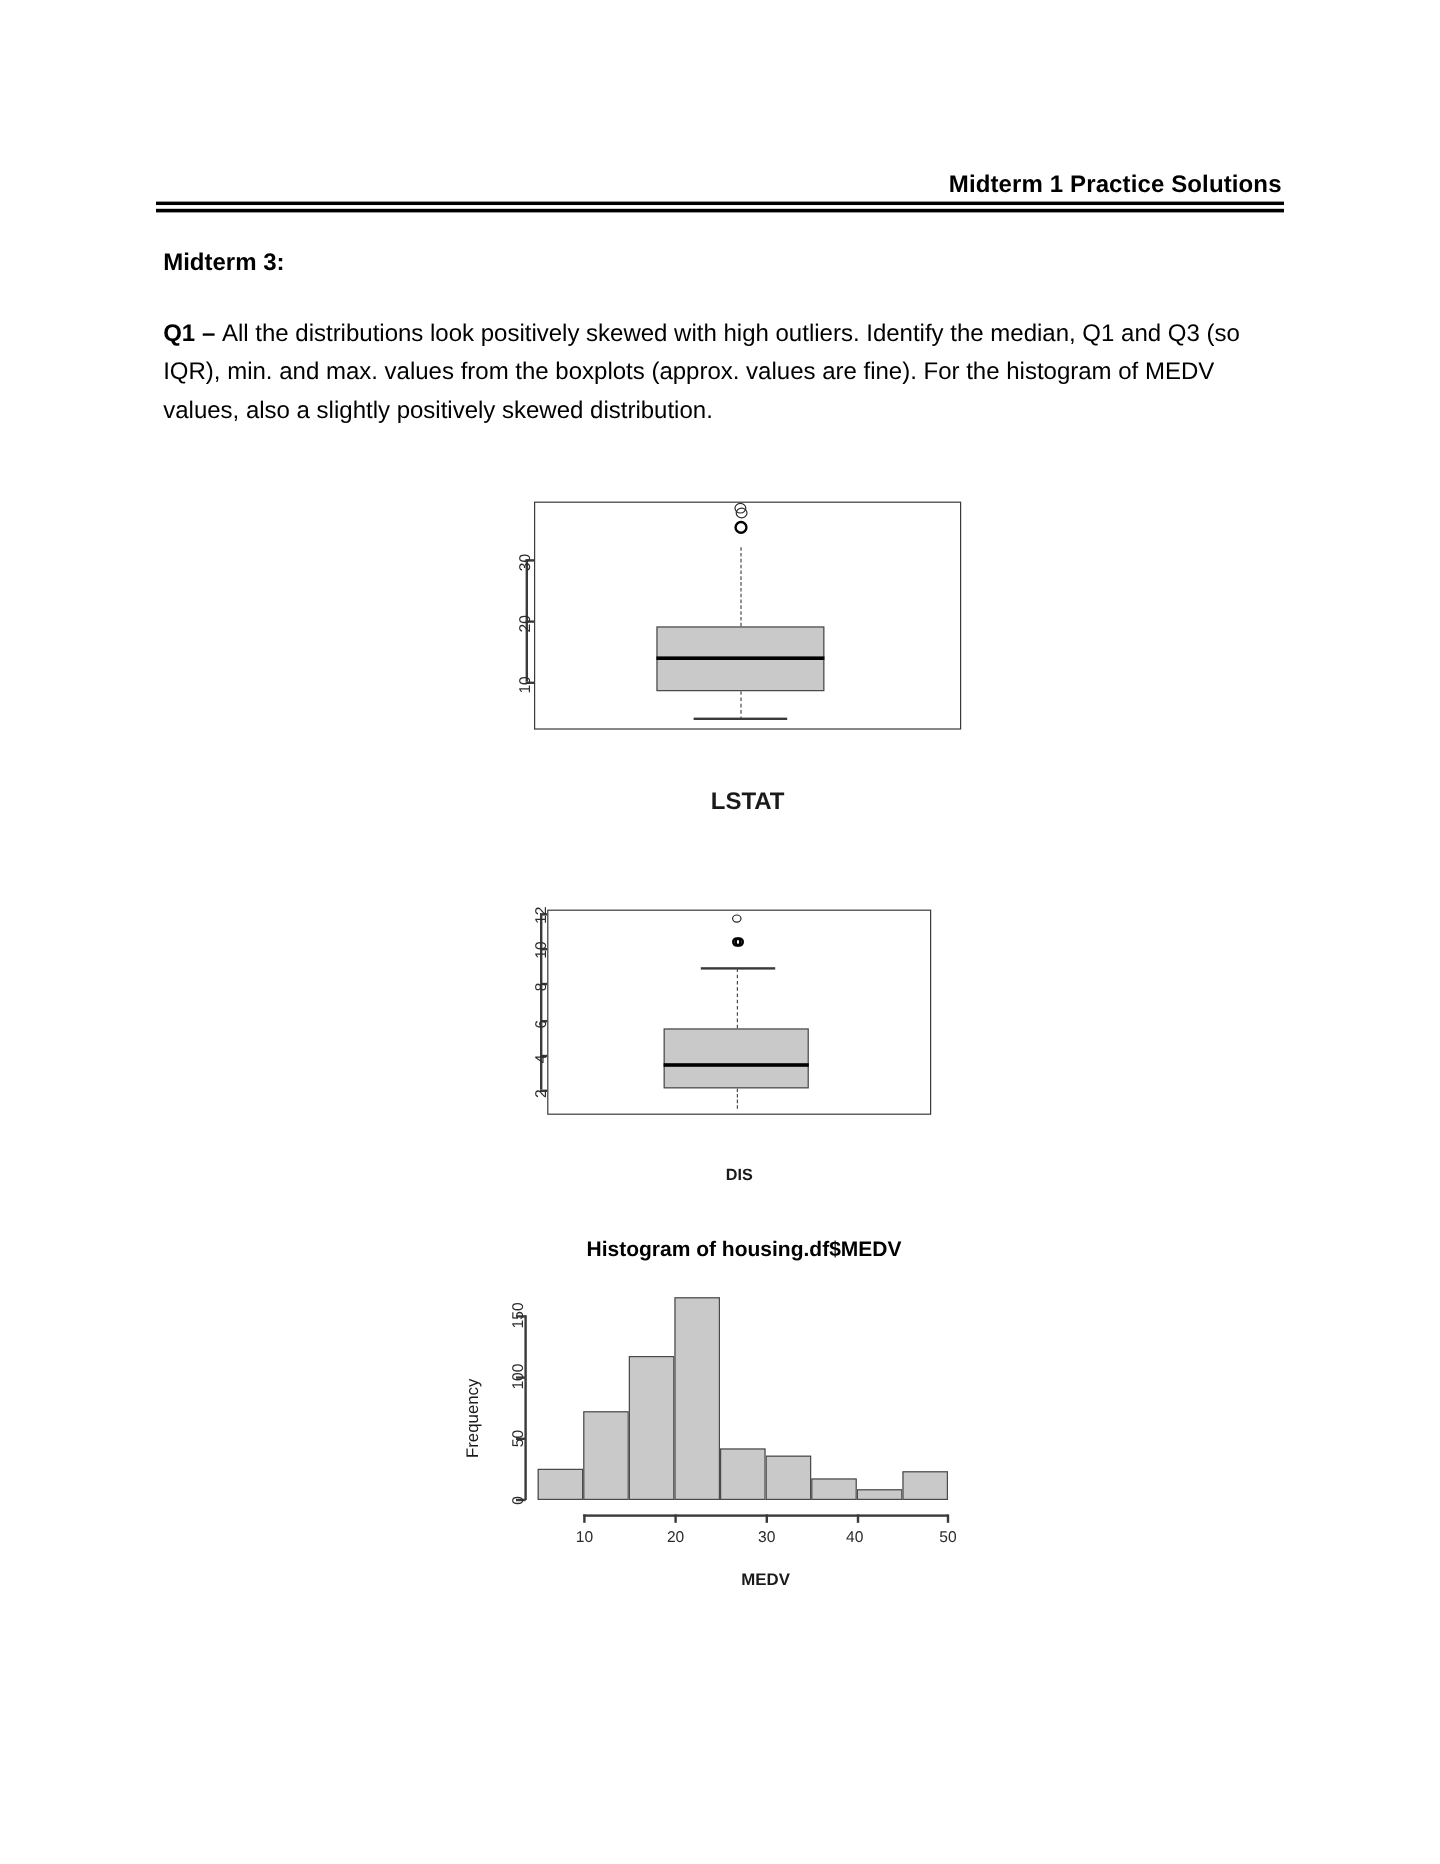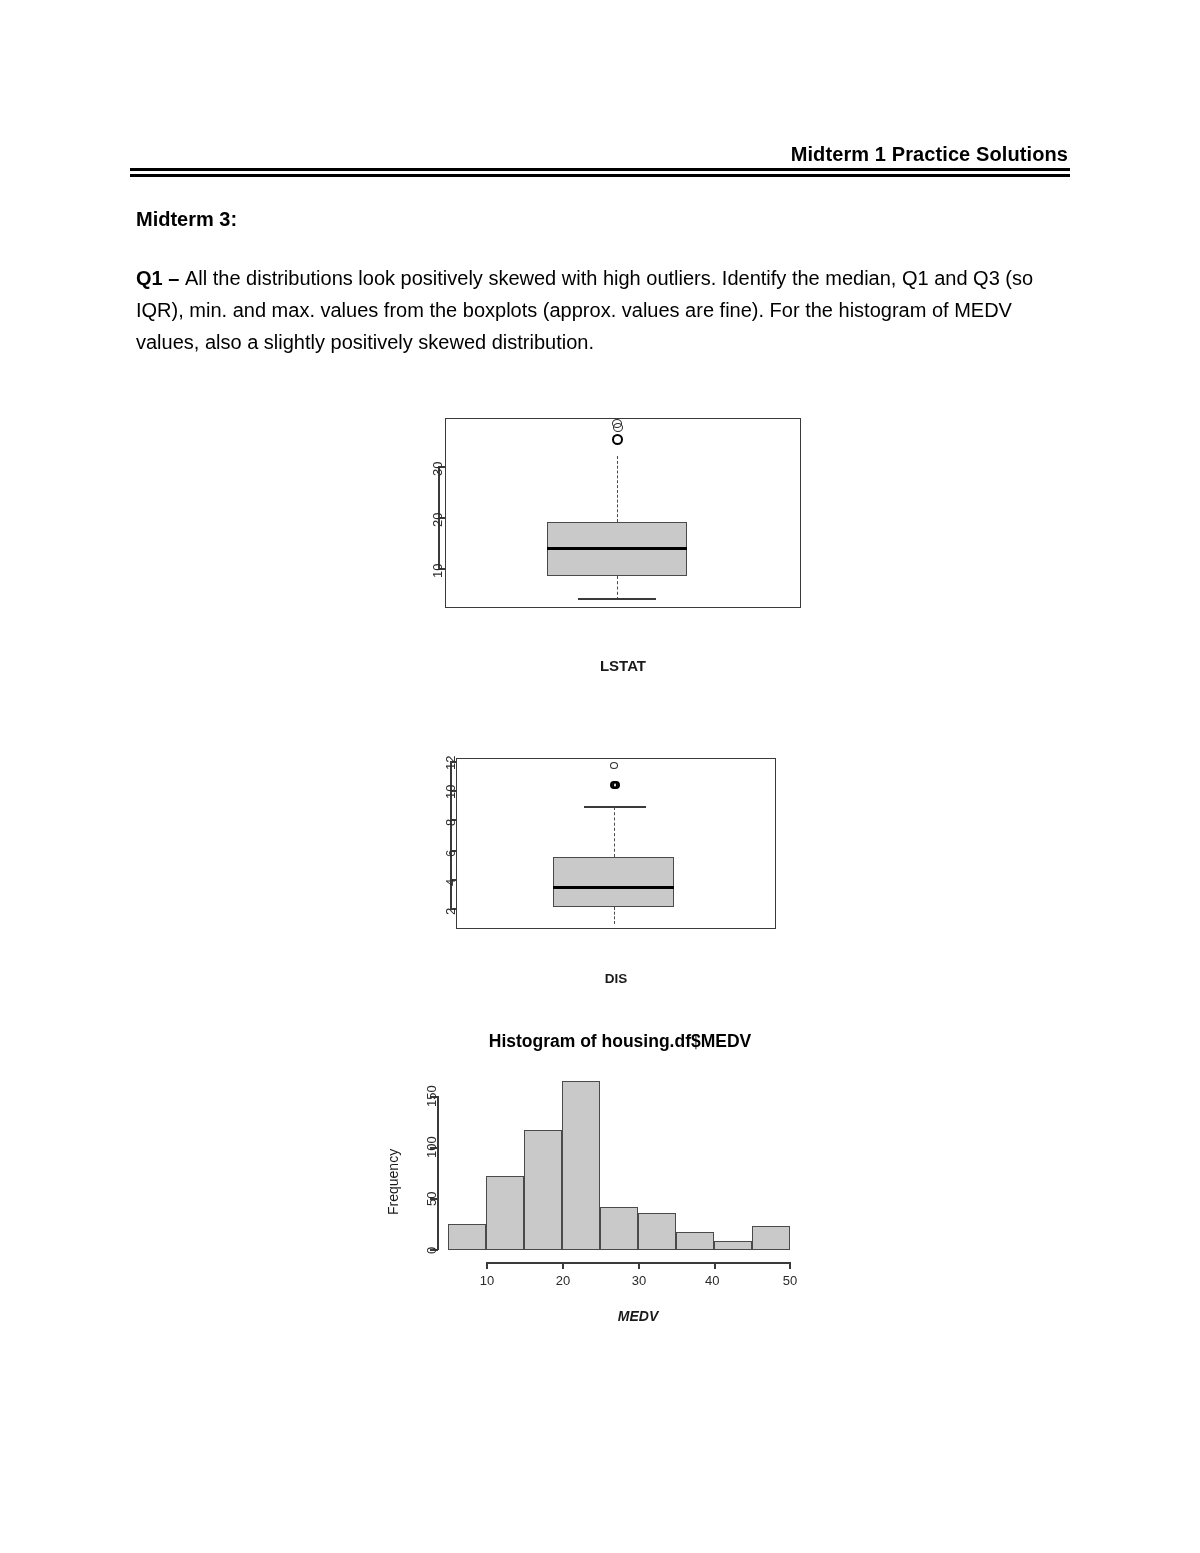--- a/index.html
+++ b/index.html
@@ -103,21 +103,21 @@
     color: #2b2b2b;
     white-space: nowrap;
     font-family: "Liberation Sans", sans-serif;
   }
   .tick-label.vert {
     transform: rotate(-90deg);
     transform-origin: left top;
   }
   .axis-title {
     position: absolute;
-    font-size: 15px;
+    font-size: 20px;
     font-weight: bold;
     color: #1a1a1a;
     white-space: nowrap;
     text-align: center;
   }
   .plot-title {
     position: absolute;
     font-size: 17.5px;
     font-weight: bold;
     color: #000;
@@ -301,17 +301,17 @@
     <div class="tick" style="left:638px;top:1262px;width:1.6px;height:7px;"></div>
     <div class="tick" style="left:714px;top:1262px;width:1.6px;height:7px;"></div>
     <div class="tick" style="left:789px;top:1262px;width:1.6px;height:7px;"></div>
 
     <div class="tick-label" style="left:477px;top:1273px;width:20px;text-align:center;">10</div>
     <div class="tick-label" style="left:553px;top:1273px;width:20px;text-align:center;">20</div>
     <div class="tick-label" style="left:629px;top:1273px;width:20px;text-align:center;">30</div>
     <div class="tick-label" style="left:705px;top:1273px;width:20px;text-align:left;">40</div>
     <div class="tick-label" style="left:780px;top:1273px;width:20px;text-align:center;">50</div>
 
-    <div class="axis-title" style="left:538px;top:1308px;width:200px;font-size:14px;font-style:italic;">MEDV</div>
+    <div class="axis-title" style="left:538px;top:1308px;width:200px;font-size:14px;">MEDV</div>
   </div>
 
 
 </div>
 
 </body></html>

